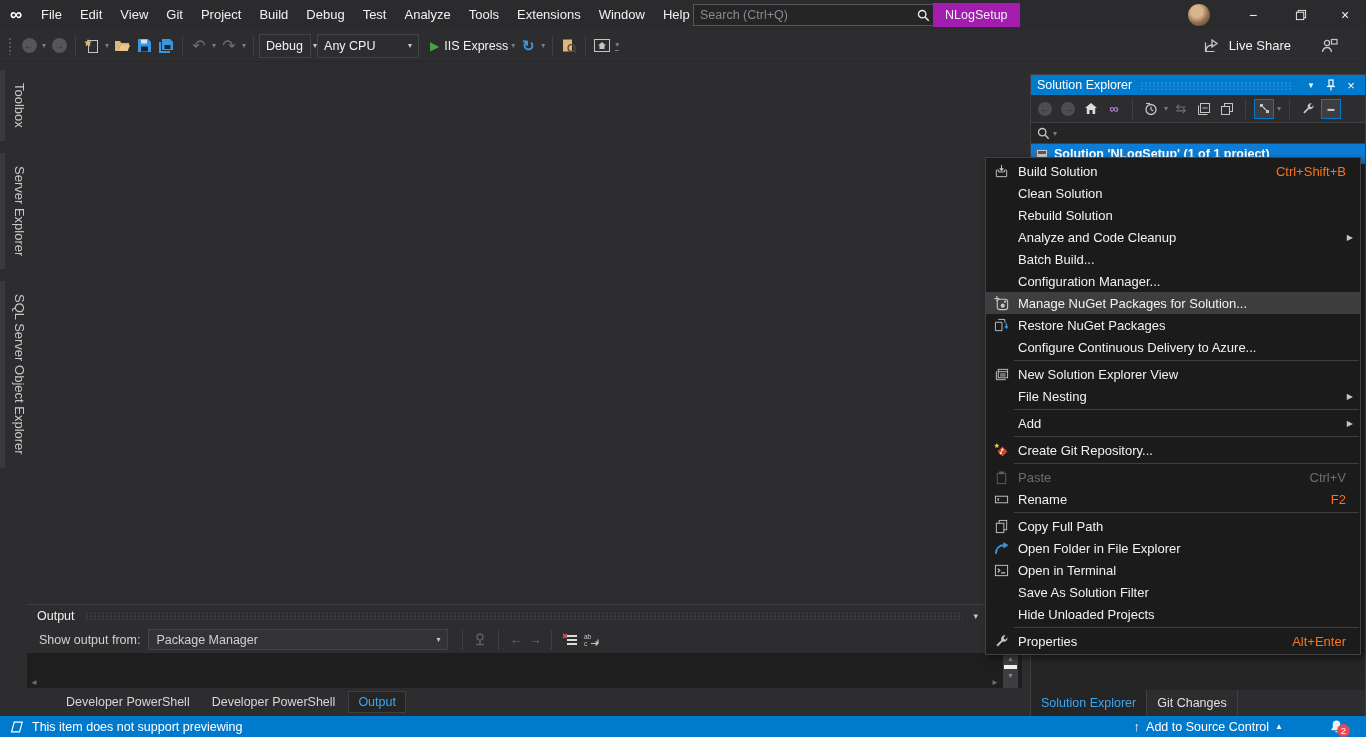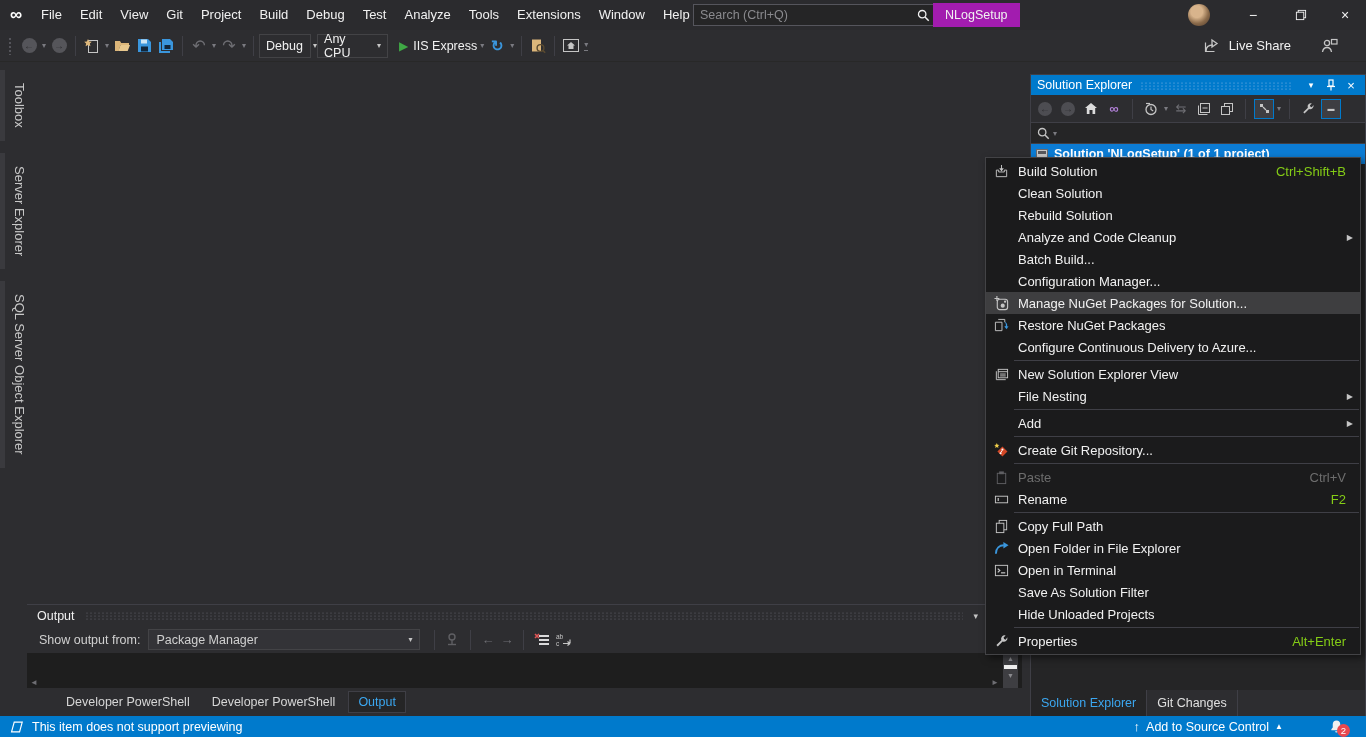--- a/index.html
+++ b/index.html
@@ -34,21 +34,21 @@
 
   
   .left-strip { left:0; top:62px; width:27px; height:654px; background:#2d2d30; padding-top:8px; }
   .vtab { writing-mode:vertical-rl; font-size:13px; color:#c8c8c8; padding:13px 0; border-left:5px solid #3a3a3e; width:27px; margin-bottom:12px; display:block; text-align:center; }
 
   
   .output { left:27px; top:604px; width:995px; height:84px; background:#2d2d30; border-top:1px solid #3f3f46; }
   .out-header { height:21px; display:flex; align-items:center; padding:0 10px; font-size:12.5px; }
   .dots { flex:1; height:9px; margin:0 10px; background-image:radial-gradient(#46464c 1px, transparent 1.2px); background-size:4px 3px; background-position:0 60%; }
   .out-toolbar { height:27px; display:flex; align-items:center; padding:0 0 0 12px; font-size:12.5px; color:#d0d0d0; }
-  .out-combo { width:272px; height:21px; margin-left:8px; background:#333337; border:1px solid #434346; display:flex; align-items:center; padding:0 7px; font-size:12.5px; }
+  .out-combo { width:300px; height:21px; margin-left:8px; background:#333337; border:1px solid #434346; display:flex; align-items:center; padding:0 7px; font-size:12.5px; }
   .out-icons { display:flex; align-items:center; margin-left:10px; gap:6px; }
   .out-text { height:36px; background:#1e1e1e; position:relative; }
   .vscroll { position:absolute; right:4px; top:0; width:15px; height:36px; background:#3e3e42; display:flex; flex-direction:column; align-items:center; }
   .vscroll .arr { font-size:7px; color:#8a8a8e; line-height:11px; }
   .vthumb { width:13px; height:4px; background:#efefef; margin:1px 0; }
   .hscroll { position:absolute; left:0; bottom:0; right:20px; height:13px; display:flex; align-items:center; justify-content:space-between; padding:0 3px; }
   .hscroll .arr { font-size:8px; color:#6e6e73; }
 
   
   .bottom-tabs { left:27px; top:688px; width:995px; height:28px; background:#2d2d30; display:flex; align-items:center; padding-left:30px; gap:4px; }
@@ -69,21 +69,21 @@
   .se-tree-row { height:20px; background:#0c7cd4; display:flex; align-items:center; padding:0 4px; gap:5px; font-size:12.5px; color:#fff; white-space:nowrap; overflow:hidden;font-weight:bold; }
   .se-tabs { position:absolute; left:0; bottom:0; width:100%; height:26px; background:#2d2d30; display:flex; align-items:stretch; }
   .se-tab { padding:0 10px; display:flex; align-items:center; font-size:12.5px; color:#e0e0e0; border-right:1px solid #3f3f46; }
   .se-tab.active { background:#252526; color:#3ba7f0; }
 
   
   .ctx { left:985px; top:157px; width:376px; background:#1b1b1c; border:1px solid #434346; box-shadow:3px 3px 7px rgba(0,0,0,.5); padding:2px 0; z-index:50; }
   .mi { height:22px; display:flex; align-items:center; position:relative; padding:0 14px 0 32px; font-size:13px; }
   .mi-ic { position:absolute; left:7px; top:3px; width:16px; height:16px; display:flex; align-items:center; justify-content:center; }
   .mi-label { color:#f1f1f1; white-space:nowrap; }
-  .mi-sc { margin-left:auto; padding-left:28px; color:#84cc16; }
+  .mi-sc { margin-left:auto; padding-left:28px; color:#f97316; }
   .mi-sub { position:absolute; right:7px; font-size:8px; color:#c5c5c5; }
   .mi.hl { background:#3e3e40; }
   .mi.disabled .mi-label, .mi.disabled .mi-sc { color:#6d6d6d; }
   .msep { border-top:1px solid #3f3f46; margin:2px 1px 2px 28px; }
 
   
   .statusbar { left:0; top:716px; width:1366px; height:21px; background:#007acc; display:flex; align-items:center; padding:0 8px; font-size:12.5px; color:#ffffff; }
   .sb-right { margin-left:auto; display:flex; align-items:center; gap:6px; padding-right:14px; }
   .badge { position:absolute; right:-6px; bottom:-3px; min-width:13px; height:13px; border-radius:7px; background:#e8484f; color:#fff; font-size:9.5px; display:flex; align-items:center; justify-content:center; padding:0 2px; }
   svg { display:block; }
@@ -172,21 +172,21 @@
   <span class="tb-btn dim" style="font-size:16px;">
       <span>↷</span>
     </span>
   <span class="tb-caret">▾</span>
   <span class="tb-sep"></span>
   <span class="combo" style="width:52px;">
     <span>Debug</span>
     <span class="cc">▾</span>
   </span>
   <span style="width:6px;"></span>
-  <span class="combo" style="width:71px;">
+  <span class="combo" style="width:102px;">
     <span>Any CPU</span>
     <span class="cc">▾</span>
   </span>
   <span style="width:10px;"></span>
   <span class="tb-btn">
     <span class="glyph-green">▶</span>
     <span style="margin-left:5px; font-size:12.5px;">IIS Express</span>
   </span>
   <span class="tb-caret">▾</span>
   <span class="tb-btn">

